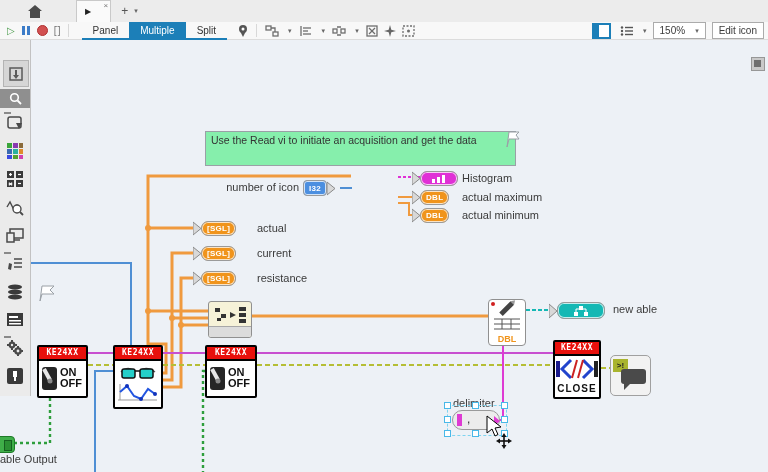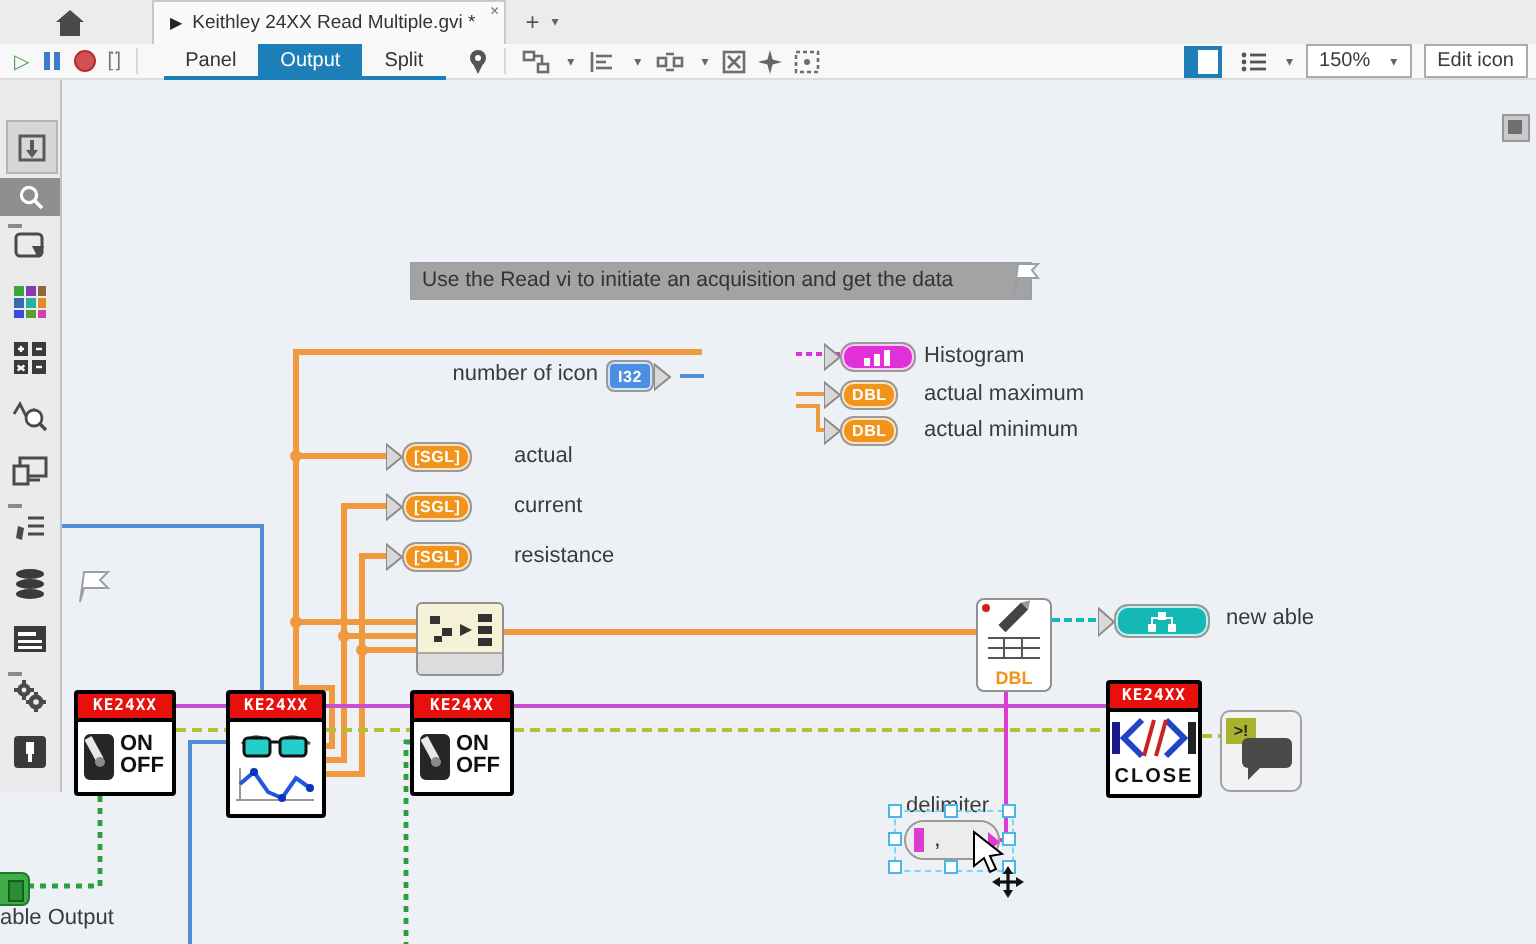--- a/index.html
+++ b/index.html
@@ -45,22 +45,22 @@
   .sb-dash{position:absolute;left:4px;width:7px;height:2px;background:#8a8a8a;}
   
   .wires{position:absolute;left:0;top:0;z-index:1;}
   .cnode{position:absolute;z-index:2;}
   .lbl{position:absolute;font-size:11px;color:#3a3a3a;white-space:nowrap;z-index:2;}
   .term{position:absolute;display:flex;align-items:center;z-index:2;}
   .pill{border:1px solid #9a9a9a;border-radius:7px;color:#fff;font-weight:bold;font-size:8px;
     display:flex;align-items:center;justify-content:center;box-shadow:inset 0 0 0 1px rgba(255,255,255,.75);
     padding:0 5px;height:13px;letter-spacing:.3px;}
   .notch{margin-right:-1px;}
-  .comment{position:absolute;left:205px;top:131px;width:299px;height:14px;background:#a3a3a3;
-    border:1px solid #9AA0A6;font-size:10.5px;color:#333;padding:2px 5px 1px;z-index:2;white-space:nowrap;}
+  .comment{position:absolute;left:205px;top:131px;width:299px;height:14px;background:#86efac;
+    border:1px solid #9AA0A6;font-size:10.5px;color:#333;padding:2px 5px 17px;z-index:2;white-space:nowrap;}
   .vi-node{background:#fff;border:2px solid #000;border-radius:2px;box-sizing:border-box;}
   .vi-head{background:var(--node-red,#E8100C);color:#fff;font-family:"DejaVu Sans Mono",monospace;
     font-weight:bold;font-size:8px;letter-spacing:.5px;text-align:center;height:12px;line-height:12px;
     border-bottom:2px solid #000;}
   .onoff{display:flex;align-items:center;padding:2px 1px;}
   .onoff .tx{font-size:11px;font-weight:bold;color:#111;line-height:11px;}
   .closelbl{font-size:10px;font-weight:bold;color:#111;text-align:center;letter-spacing:1px;}
   .selhandle{position:absolute;width:5px;height:5px;background:#fff;border:1px solid #49B8E8;z-index:5;}
 </style>
 </head>
@@ -480,41 +480,40 @@
   </div>
 
   <div class="tabbar">
     <div class="home-btn">
       <svg width="16" height="15">
         <polygon points="8,1 15,7 13,7 13,14 3,14 3,7 1,7" fill="#4a4a4a"></polygon>
         </svg>
     </div>
     <div class="doc-tab">
       <span class="play">▶</span>
-      <span class="t">Keithley 24XX Read Multiple.gvi *</span>
       <span class="x">×</span>
     </div>
     <span class="newtab">+</span>
     <span class="caret">▾</span>
   </div>
 
   <div class="toolbar">
     <span class="tbtn run">▷</span>
     <span class="tbtn pausebars">
         <i></i>
         <i></i>
       </span>
     <span class="tbtn">
         <span class="rec"></span>
       </span>
     <span class="tbtn abort">[¨]</span>
     <span class="sep"></span>
     <div class="viewtabs">
       <span class="vtab">Panel</span>
-      <span class="vtab active">Output</span>
+      <span class="vtab active">Multiple</span>
       <span class="vtab">Split</span>
     </div>
     <span class="tbtn" style="margin-left:8px">
       <svg width="10" height="13">
         <circle cx="5" cy="5" r="4" fill="#555"></circle>
           <polygon points="2,7 8,7 5,13" fill="#555"></polygon>
         <circle cx="5" cy="5" r="1.5" fill="#fff"></circle>
         </svg>
     </span>
     <span class="sep"></span>

